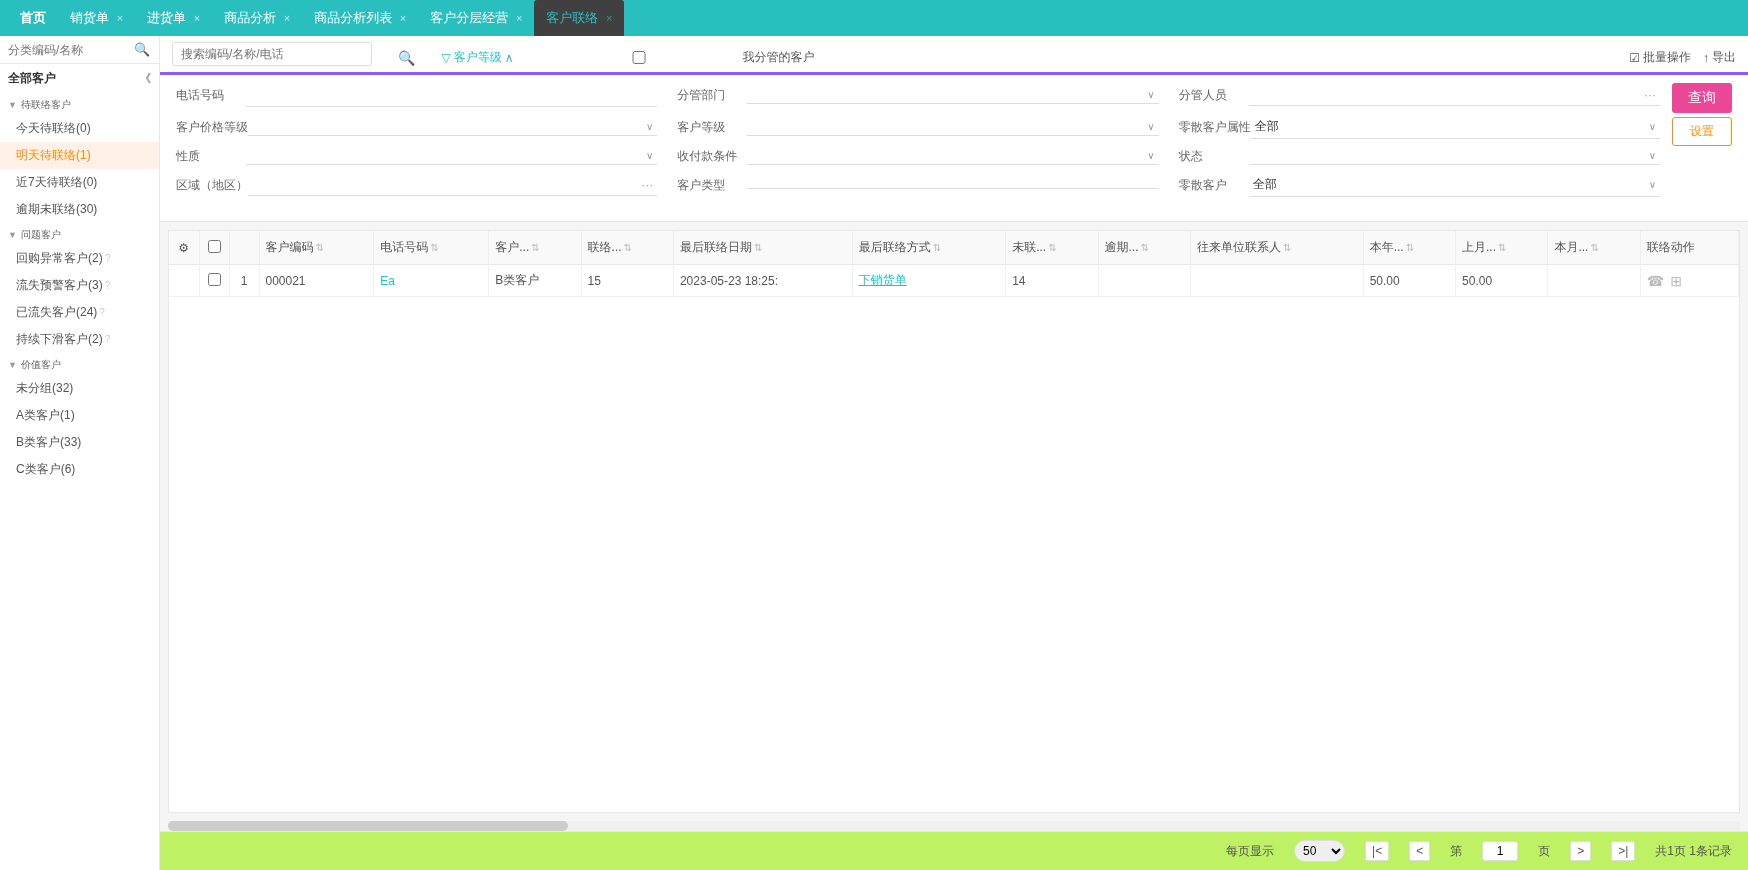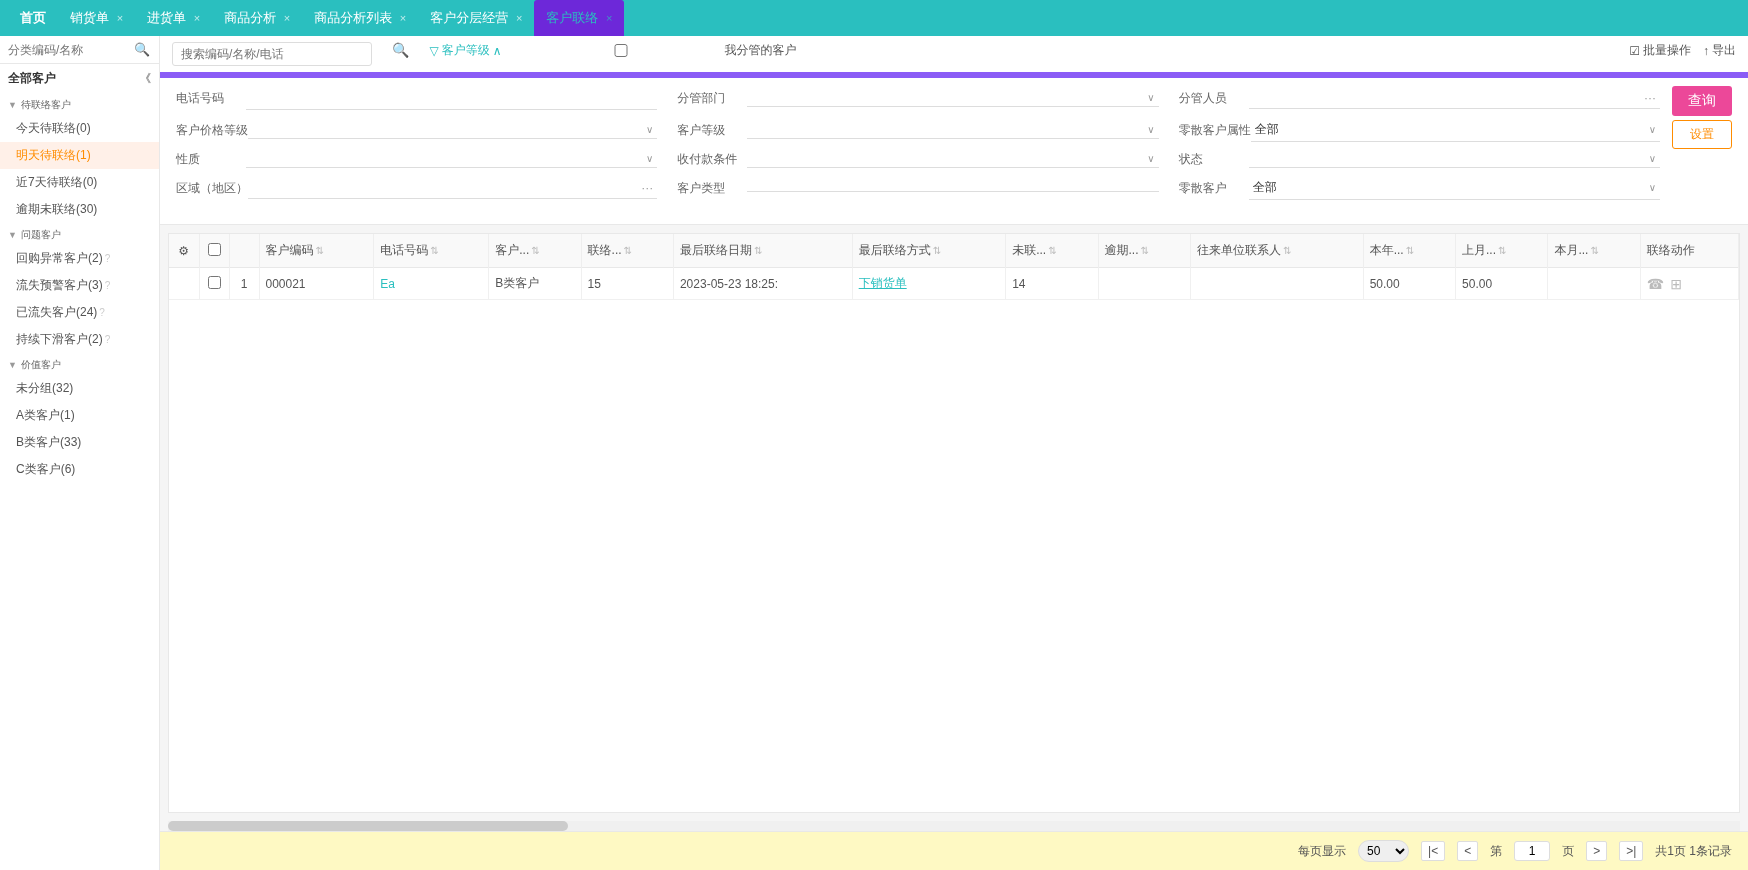--- a/index.html
+++ b/index.html
@@ -17,21 +17,21 @@
       color: #fff;
       padding: 0 12px;
       height: 36px;
       line-height: 36px;
       cursor: pointer;
       font-size: 13px;
       white-space: nowrap;
     }
     .top-nav .nav-item.home { font-weight: bold; }
     .top-nav .nav-item.active {
-      background: #6d28d9;
+      background: #404040;
       color: #2abfbf;
       border-radius: 3px 3px 0 0;
     }
     .top-nav .nav-item .close-x {
       margin-left: 4px;
       font-size: 11px;
       opacity: 0.7;
     }
 
     
@@ -106,25 +106,25 @@
     .content-area {
       flex: 1;
       display: flex;
       flex-direction: column;
       overflow: hidden;
     }
 
     
     .toolbar {
       background: #fff;
-      border-bottom: 6px solid #8b5cf6;
+      border-bottom: 3px solid #8b5cf6;
       padding: 6px 12px;
       display: flex;
-      align-items: flex-start;
-      gap: 20px;
+      align-items: flex-end;
+      gap: 26px;
     }
     .toolbar input {
       border: 1px solid #ddd;
       border-radius: 3px;
       padding: 4px 8px;
       font-size: 12px;
       width: 200px;
       outline: none;
       color: #999;
     }
@@ -263,27 +263,27 @@
       color: #555;
       white-space: nowrap;
       border-right: 1px solid #f0f0f0;
     }
     table tbody td.link { color: #2abfbf; cursor: pointer; text-decoration: underline; }
     table tbody td .action-icons { display: flex; gap: 6px; }
     table tbody td .action-icon { color: #bbb; cursor: pointer; font-size: 14px; }
 
     
     .pagination {
-      background: #fef9c3;
+      background: #bef264;
       border-top: 1px solid #e8e8e8;
       padding: 8px 16px;
       display: flex;
       align-items: center;
       justify-content: flex-end;
-      gap: 12px;
+      gap: 20px;
       font-size: 12px;
       color: #555;
     }
     .pagination .page-size-select {
       border: 1px solid #ddd;
       border-radius: 11px;
       padding: 2px 4px;
       font-size: 12px;
       cursor: pointer;
     }

